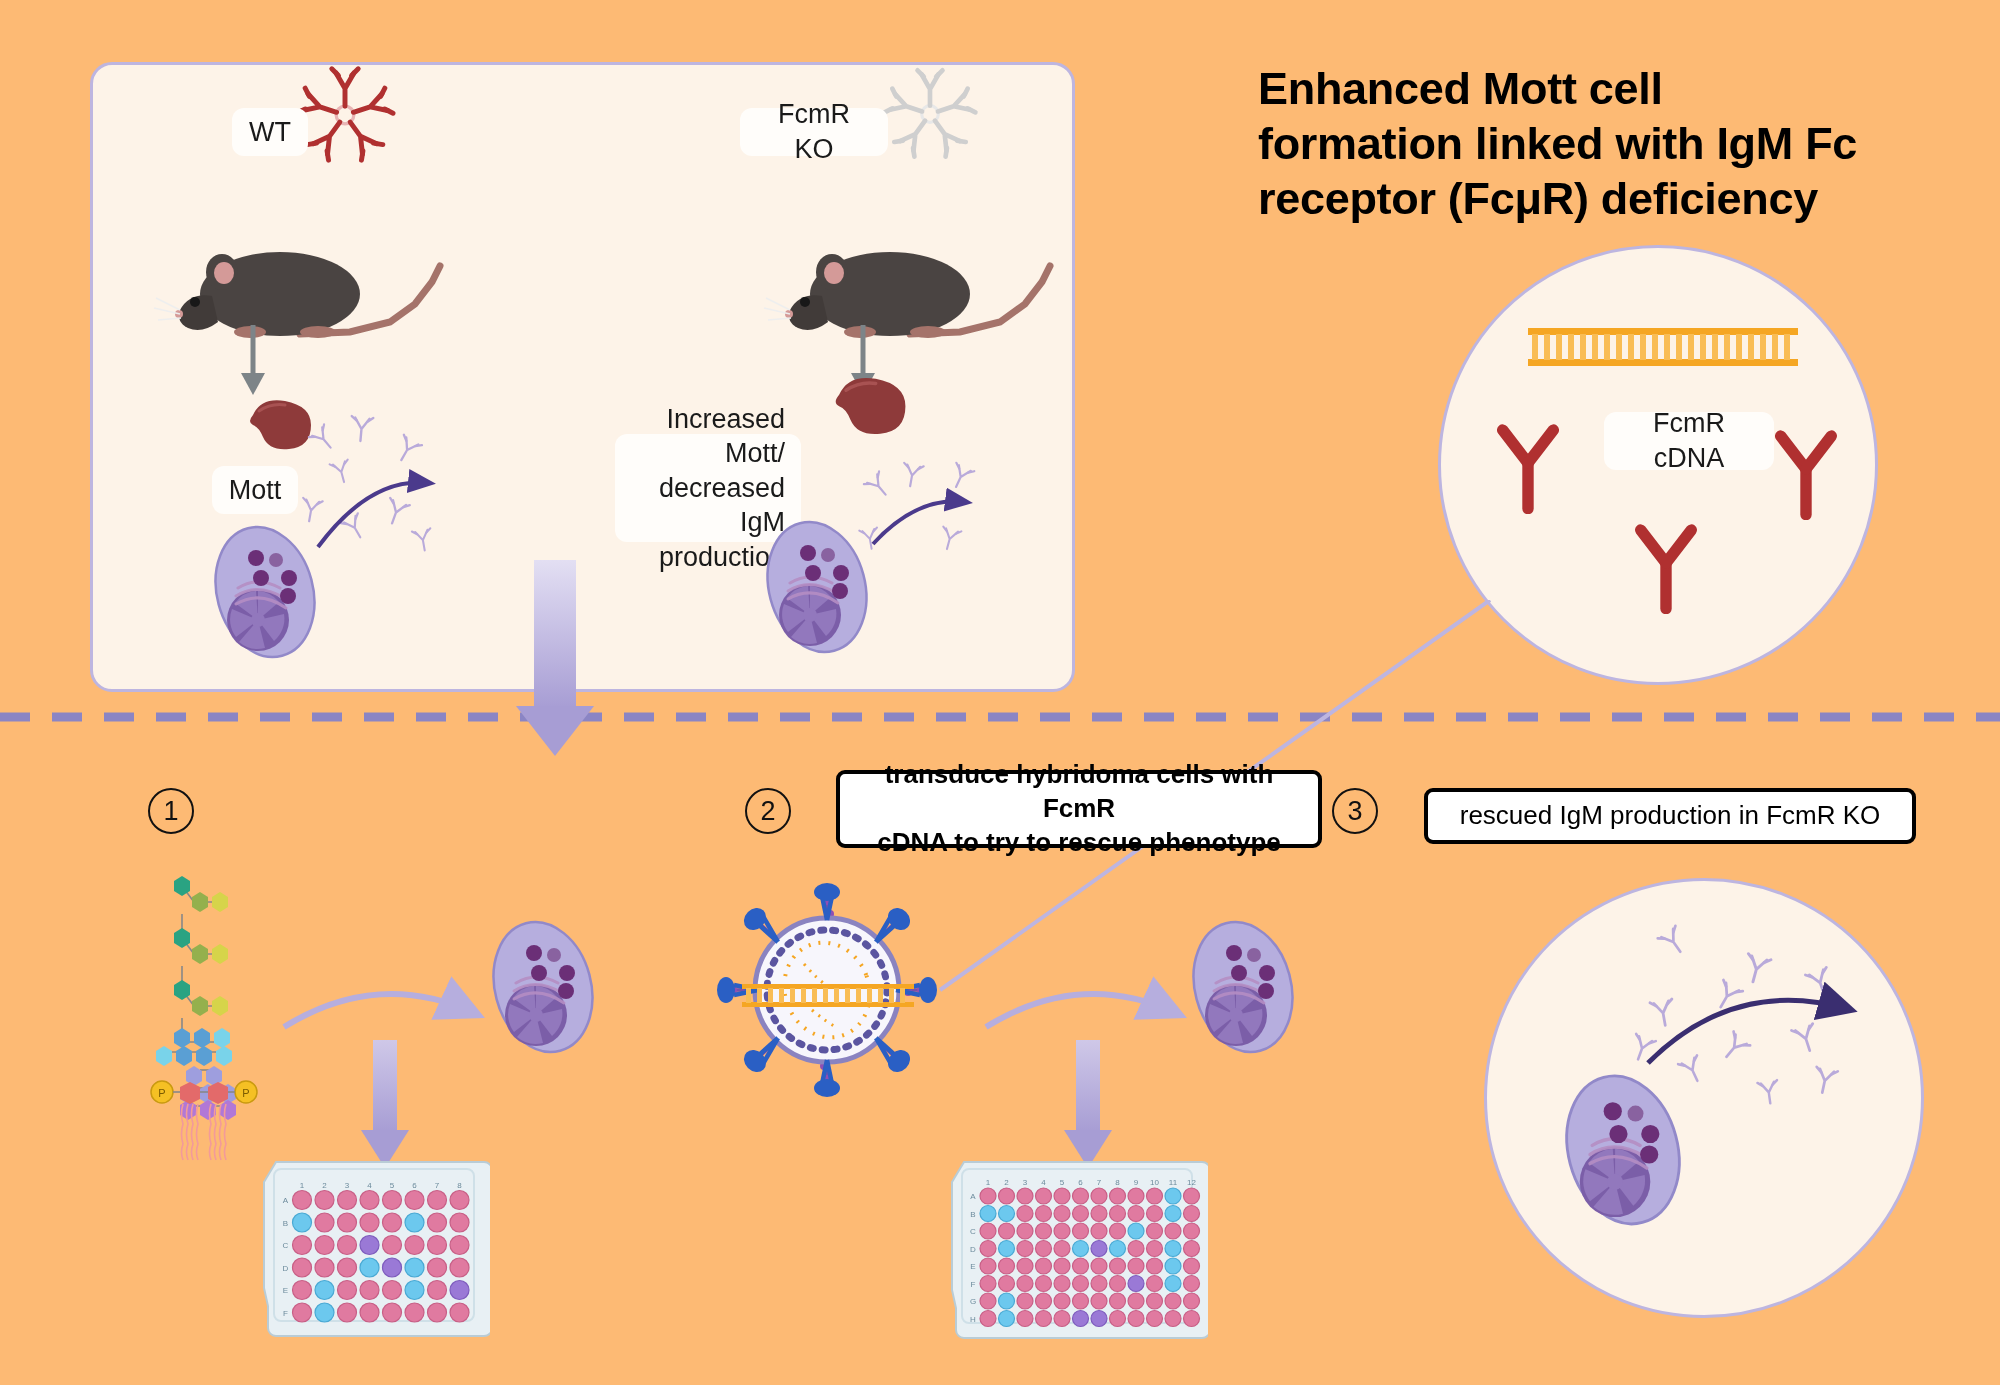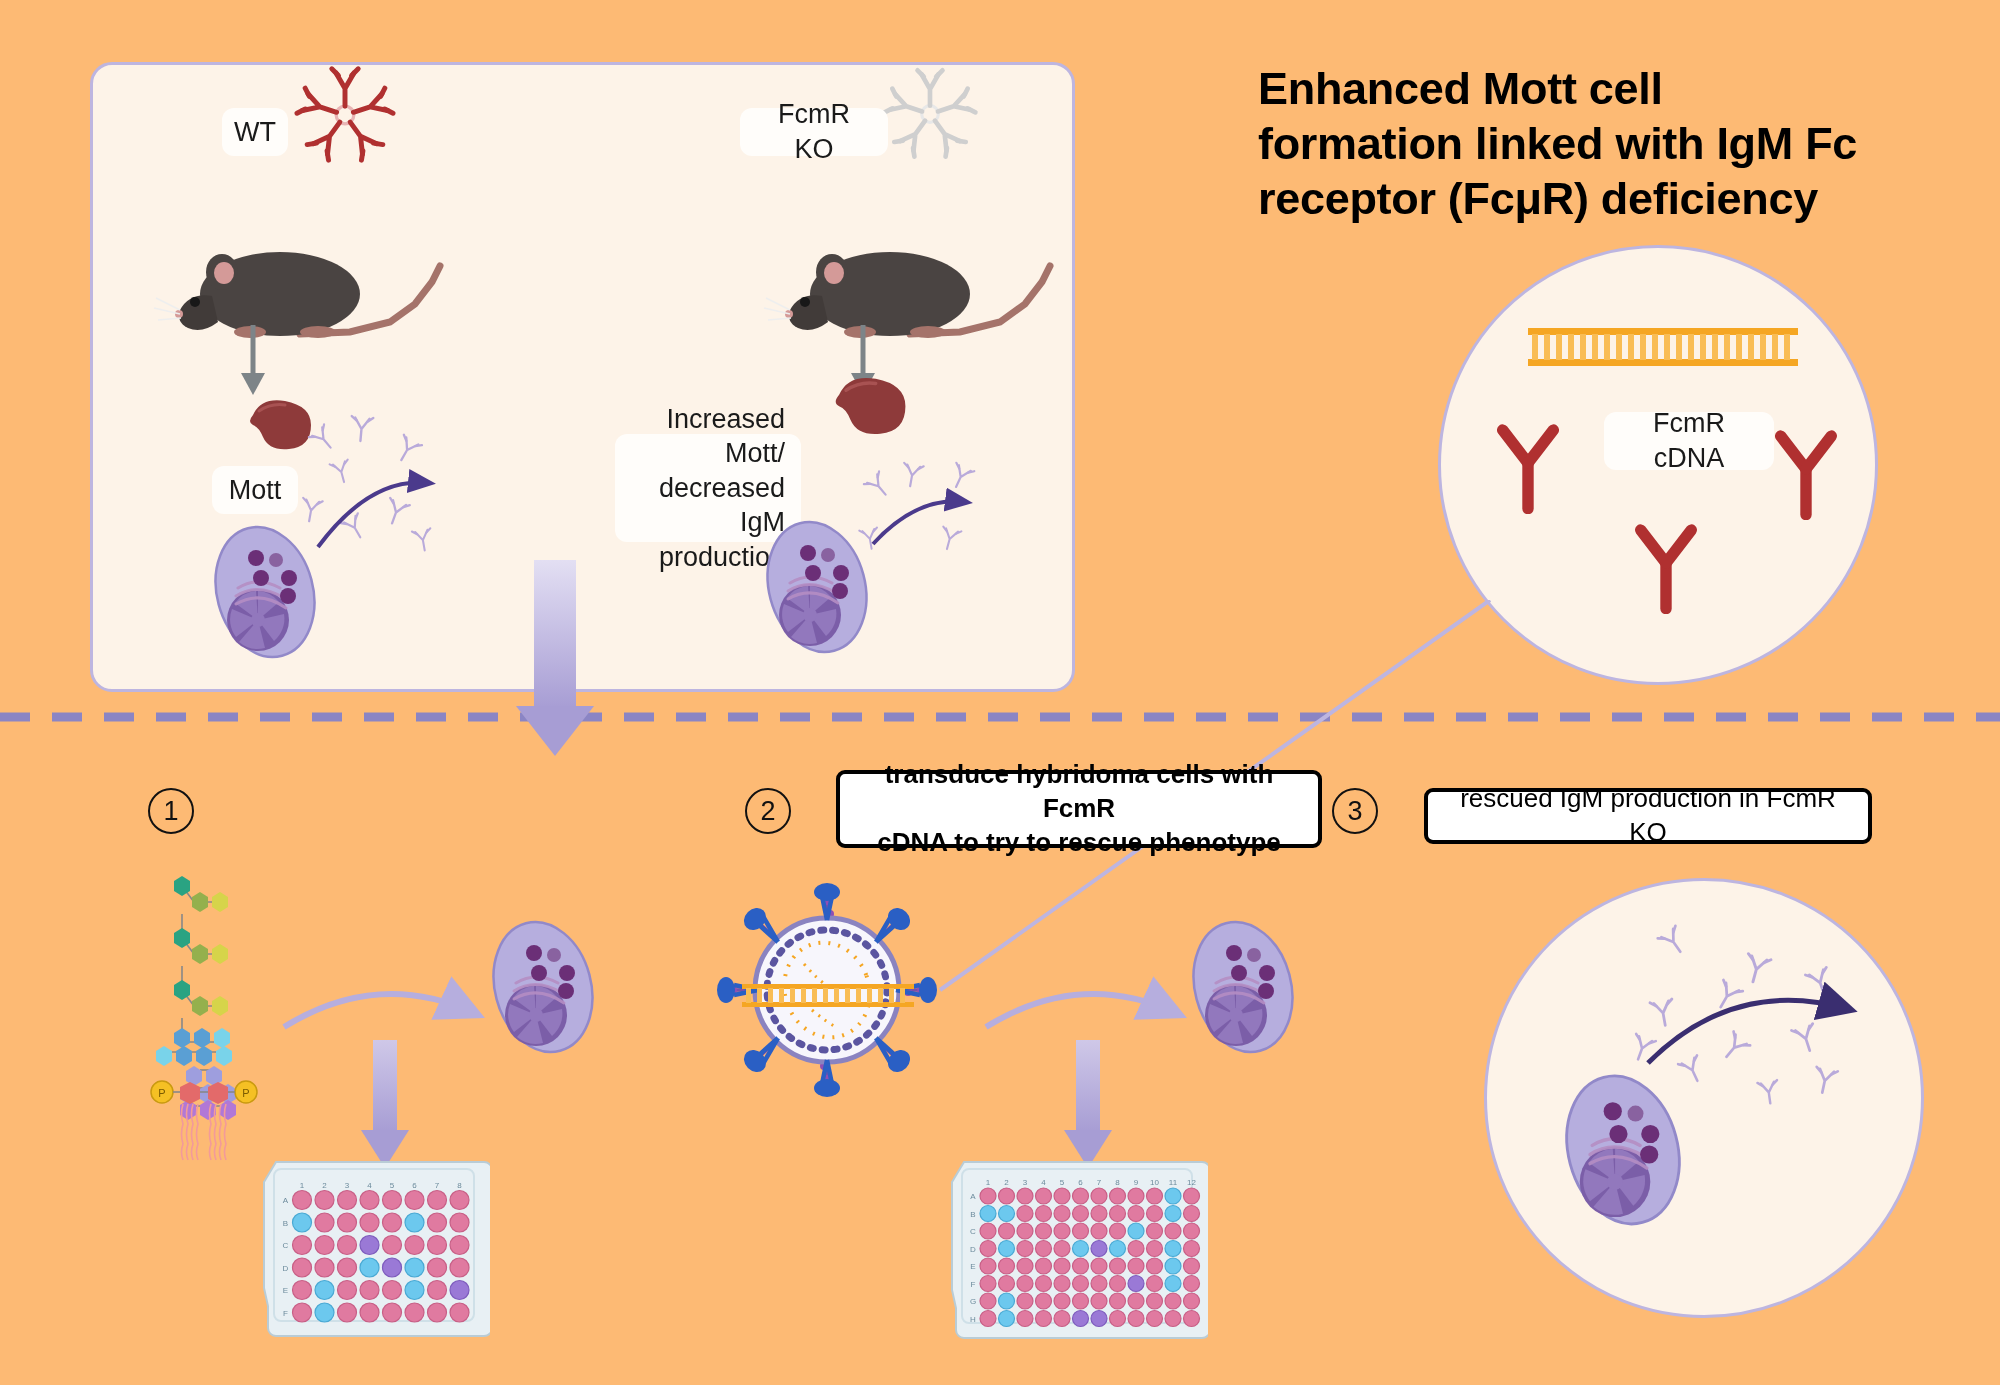--- a/index.html
+++ b/index.html
@@ -111,21 +111,21 @@
       <g transform="rotate(216 50 50)">
         <path d="M50 42 L50 26 M50 26 L42 12 M50 26 L58 12"></path>
         <path d="M44 14 L38 8 M56 14 L62 8"></path>
       </g>
       <g transform="rotate(288 50 50)">
         <path d="M50 42 L50 26 M50 26 L42 12 M50 26 L58 12"></path>
         <path d="M44 14 L38 8 M56 14 L62 8"></path>
       </g>
     </g>
   </svg>
-  <div class="abs chip" style="left:222px; top:108px; width:66px; height:48px;">WT</div>
+  <div class="abs chip" style="left:232px; top:108px; width:76px; height:48px;">WT</div>
 
   <svg class="abs" style="left:878px; top:62px;" width="104" height="104" viewBox="0 0 100 100">
     <g stroke="#cfcfcf" stroke-width="4.5" fill="none" stroke-linecap="round">
       <circle cx="50" cy="50" r="8" stroke="#e8e8e8" stroke-width="3"></circle>
       <g>
           <path d="M50 42 L50 26 M50 26 L42 12 M50 26 L58 12"></path>
           <path d="M44 14 L38 8 M56 14 L62 8"></path>
         </g>
       <g transform="rotate(72 50 50)">
           <path d="M50 42 L50 26 M50 26 L42 12 M50 26 L58 12"></path>
@@ -807,21 +807,21 @@
         <circle cx="130.5" cy="158.5" r="8" fill="#9a79d6" stroke="#7e5cbd" stroke-width="1.2"></circle>
         <circle cx="149" cy="158.5" r="8" fill="#9a79d6" stroke="#7e5cbd" stroke-width="1.2"></circle>
         <circle cx="167.5" cy="158.5" r="8" fill="#e07aa0" stroke="#c85f86" stroke-width="1.2"></circle>
         <circle cx="186" cy="158.5" r="8" fill="#e07aa0" stroke="#c85f86" stroke-width="1.2"></circle>
         <circle cx="204.5" cy="158.5" r="8" fill="#e07aa0" stroke="#c85f86" stroke-width="1.2"></circle>
         <circle cx="223" cy="158.5" r="8" fill="#e07aa0" stroke="#c85f86" stroke-width="1.2"></circle>
         <circle cx="241.5" cy="158.5" r="8" fill="#e07aa0" stroke="#c85f86" stroke-width="1.2"></circle>
       </svg></div>
 
   <div class="abs stepnum" style="left:1332px; top:788px;">3</div>
-  <div class="abs stepbox" style="left:1424px; top:788px; width:448px; height:56px;">rescued IgM production in FcmR KO</div>
+  <div class="abs stepbox" style="left:1424px; top:788px; width:492px; height:56px;">rescued IgM production in FcmR KO</div>
 
   <div class="abs circlepanel" style="left:1484px; top:878px; width:440px; height:440px;"></div>
 
   <svg class="abs" style="left:1548px; top:1068px;" width="150" height="165" viewBox="0 0 130 145">
     <ellipse cx="65" cy="72" rx="48" ry="66" fill="#b6aede" stroke="#9289c9" stroke-width="2.5" transform="rotate(-15 65 72)"></ellipse>
     <circle cx="58" cy="100" r="31" fill="#7b5ea8"></circle>
     <g fill="#9278bd">
       <path d="M58 100 L58 71 A29 29 0 0 1 79 82 Z"></path>
       <path d="M58 100 L84 94 A29 29 0 0 1 74 121 Z"></path>
       <path d="M58 100 L65 128 A29 29 0 0 1 39 122 Z"></path>

